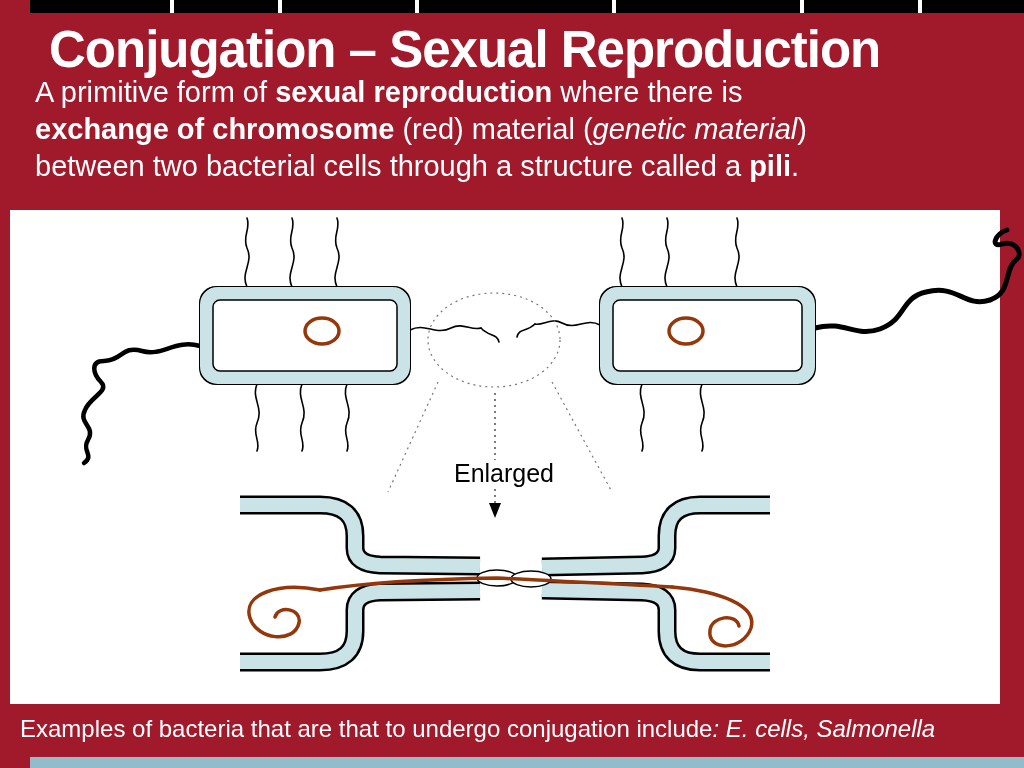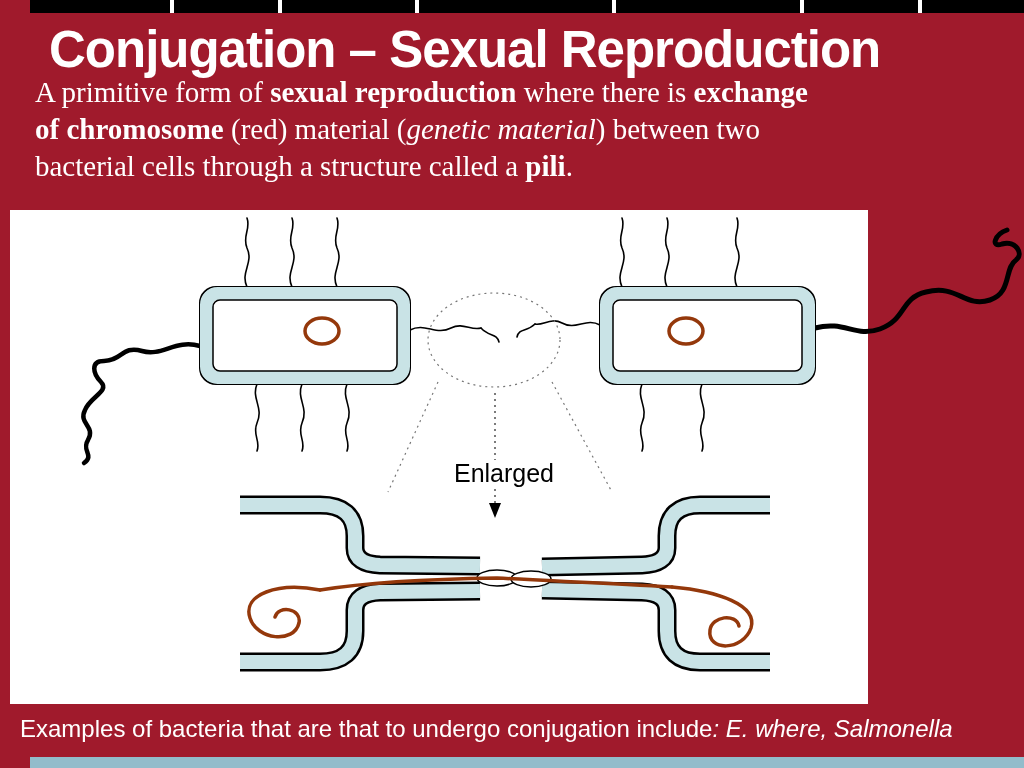--- a/index.html
+++ b/index.html
@@ -9,23 +9,23 @@
     font-family:"Liberation Sans",sans-serif;
   }
   .top-bar{position:absolute;left:30px;top:0;right:0;height:13px;background:#000;}
   .top-bar .tick{position:absolute;top:0;width:4px;height:13px;background:#fff;}
   .title{
     position:absolute;left:33px;top:4px;width:985px;margin:16px;
     font-size:51px;font-weight:bold;color:#fff;letter-spacing:-1px;white-space:nowrap;
   }
   .intro{
     position:absolute;left:35px;top:74px;width:780px;
-    font-size:29px;line-height:37px;color:#fff;font-family:Liberation Serif, serif;
+    font-size:29px;line-height:37px;color:#fff;
   }
-  .canvas{position:absolute;left:10px;top:210px;width:858px;height:494px;background:#fff;}
+  .canvas{position:absolute;left:10px;top:210px;width:990px;height:494px;background:#fff;}
   .footer{
     position:absolute;left:20px;top:715px;width:1000px;
     font-size:24px;color:#fff;white-space:nowrap;
   }
   .bottom-strip{position:absolute;left:30px;right:0;bottom:0;height:11px;background:var(--strip,#93BCCB);}
 
   
   .thin{stroke:#000;stroke-width:1.6;fill:none;stroke-linecap:round;}
   .thick4{stroke:#000;stroke-width:4.5;fill:none;stroke-linecap:round;stroke-linejoin:round;}
   .thick5{stroke:#000;stroke-width:5;fill:none;stroke-linecap:round;stroke-linejoin:round;}
@@ -119,18 +119,18 @@
         <ellipse class="joint" cx="521" cy="369" rx="20" ry="8"></ellipse>
         <path class="dna" d="M310 380 C360 372 420 369 487 368 C540 371 600 373 662 377"></path>
         <path class="dna" d="M310 380 C268 372 232 384 240 408 C247 430 284 434 289 413 C292 398 268 395 265 407"></path>
         <path class="dna" d="M662 377 C708 381 748 395 741 418 C733 441 697 442 700 420 C702 406 726 403 729 416"></path>
       </g>
 
     </svg>
   </div>
 
   <div class="footer">
-    <span>Examples of bacteria that are that to undergo conjugation include</span><i>:  E. where, Salmonella</i>
+    <span>Examples of bacteria that are that to undergo conjugation include</span><i>:  E. cells, Salmonella</i>
   </div>
 
   <div class="bottom-strip"></div>
 
 </div>
 
 </body></html>

